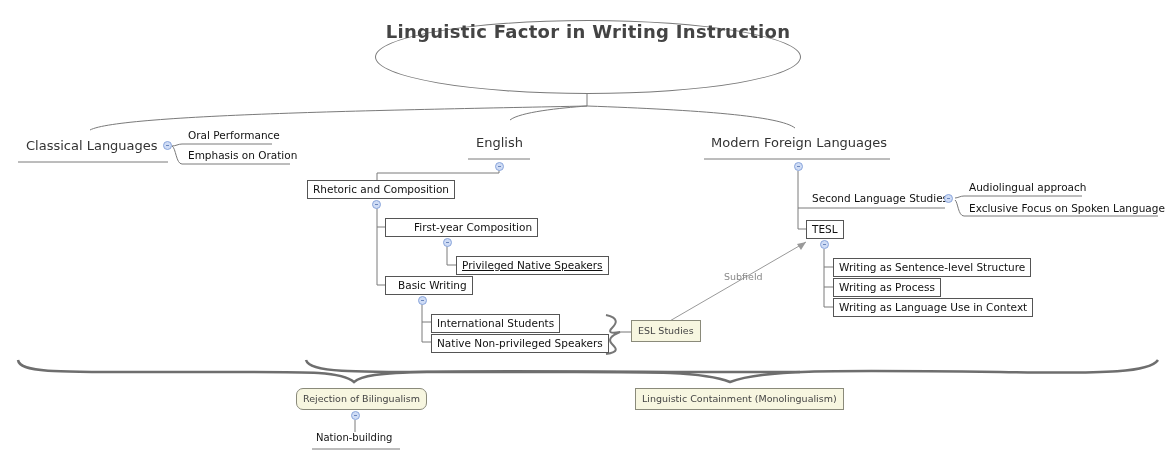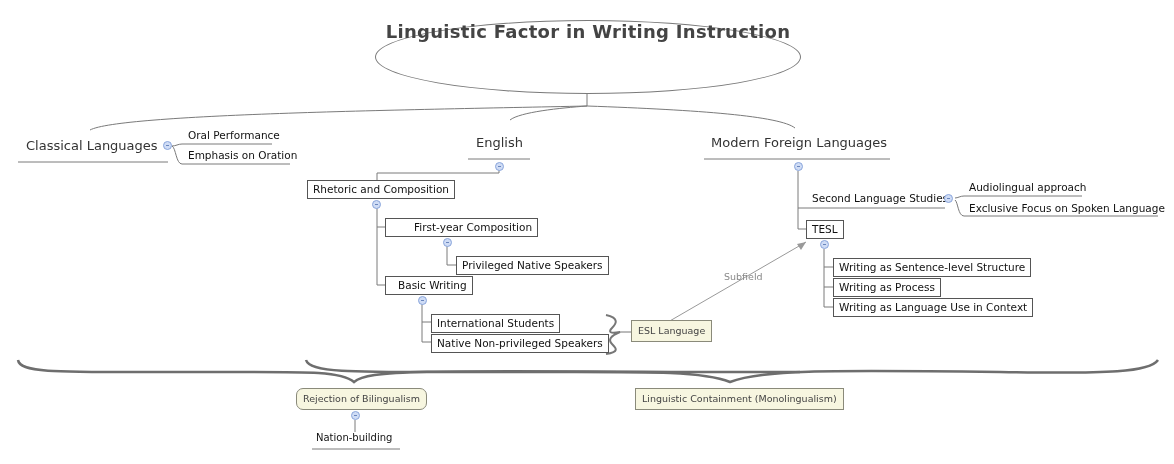--- a/index.html
+++ b/index.html
@@ -97,21 +97,21 @@
 
 <div class="node box" style="left:307px; top:180px;text-align:right;">
   <span>Rhetoric and Composition</span>
 </div>
 <div class="collapse" style="left:372px; top:200px;"></div>
 
 <div class="node box" style="left:385px; top:218px;padding-left:28px;">
   <span>First-year Composition</span>
 </div>
 <div class="collapse" style="left:443px; top:238px;"></div>
-<div class="node box" style="left:456px; top:256px;">
+<div class="node box" style="left:456px; top:256px;text-decoration:underline;">
   <span>Privileged Native Speakers</span>
 </div>
 
 <div class="node box" style="left:385px; top:276px;padding-left:12px;">
   <span>Basic Writing</span>
 </div>
 <div class="collapse" style="left:418px; top:296px;"></div>
 <div class="node box" style="left:431px; top:314px;">
   <span>International Students</span>
 </div>
@@ -143,21 +143,21 @@
   <span>Writing as Sentence-level Structure</span>
 </div>
 <div class="node box" style="left:833px; top:278px;">
   <span>Writing as Process</span>
 </div>
 <div class="node box" style="left:833px; top:298px;">
   <span>Writing as Language Use in Context</span>
 </div>
 
 <div class="node summary" style="left:631px; top:320px;">
-  <span>ESL Language</span>
+  <span>ESL Studies</span>
 </div>
 <div class="rel-label" style="left:724px; top:271px;">
   <span>Subfield</span>
 </div>
 
 <div class="node summary" style="left:296px; top:388px;border-radius:7px;">
   <span>Rejection of Bilingualism</span>
 </div>
 <div class="collapse" style="left:351px; top:411px;"></div>
 <div class="node underline-node" style="left:316px; top:432px; font-size:10px;">

